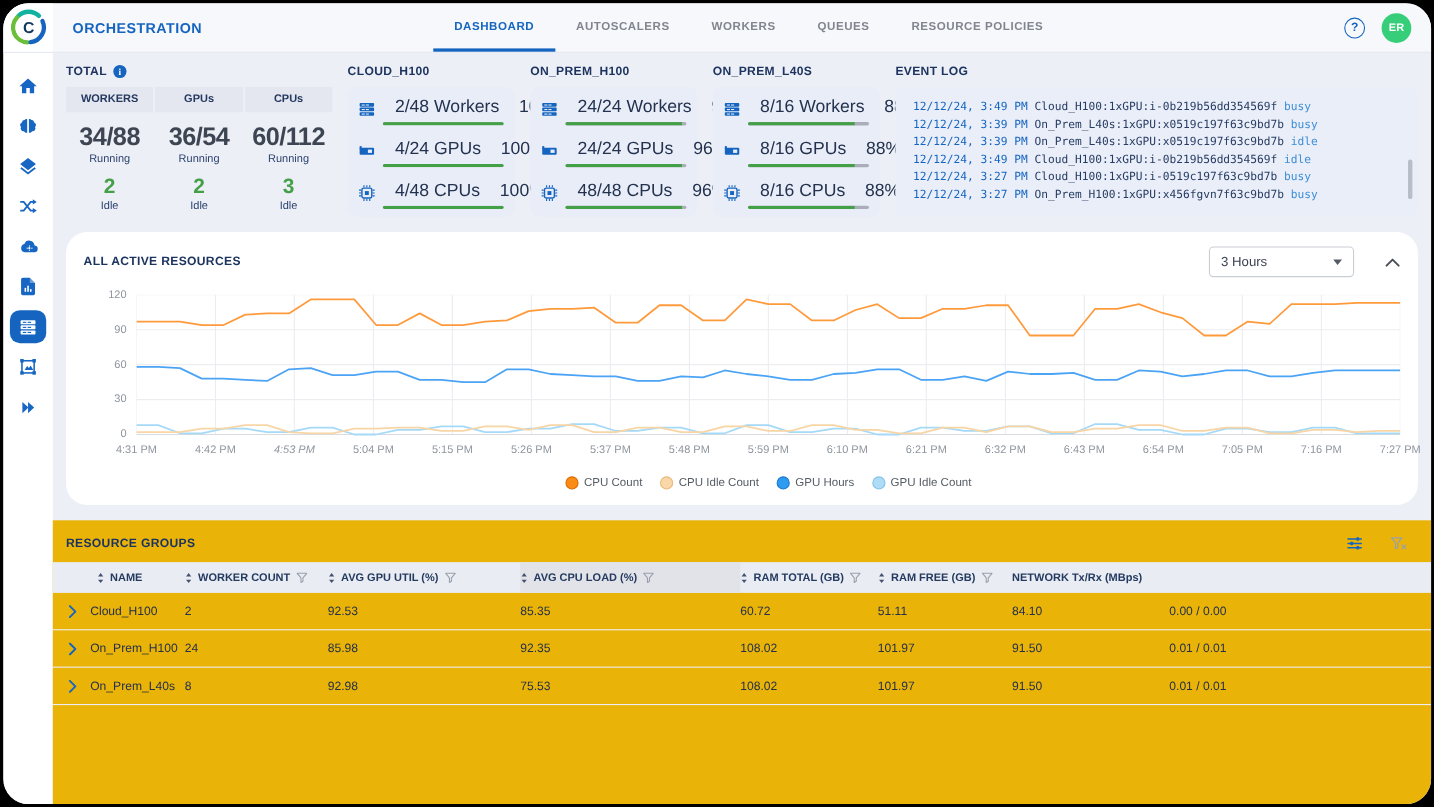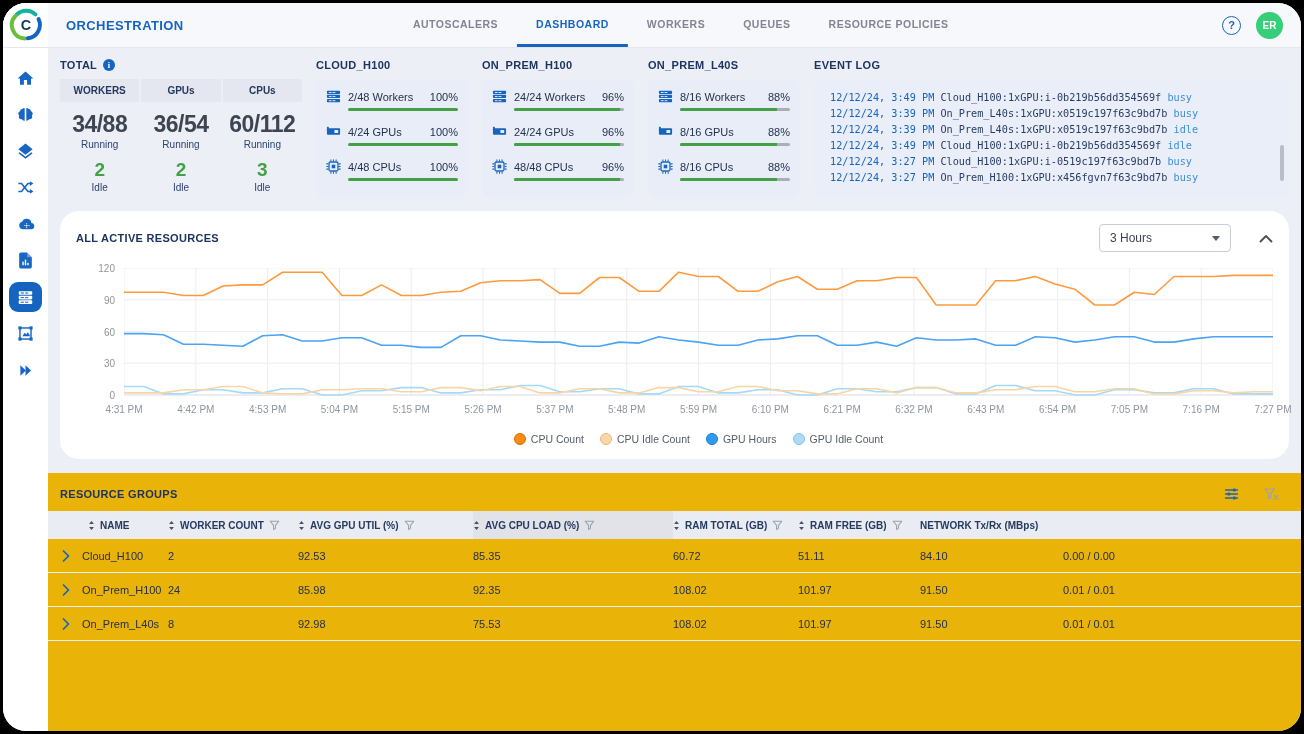--- a/index.html
+++ b/index.html
@@ -39,21 +39,21 @@
   .total{width:242px;flex:none;}
   .total-grid{display:grid;grid-template-columns:1fr 1fr 1fr;column-gap:2px;}
   .total-head{background:#e4e7f0;text-align:center;font-size:10px;font-weight:bold;color:#24395f;padding:6px 0;}
   .total-col{text-align:center;padding-top:9px;}
   .run-val{font-size:23px;font-weight:bold;color:#3e4552;letter-spacing:-.5px;}
   .small-label{font-size:10px;color:#2c4270;margin-top:1px;}
   .idle-val{font-size:19px;font-weight:bold;color:#43A047;margin-top:9px;}
   .cluster{width:152px;flex:none;}
   .cluster-card{background:#e9edf7;border-radius:8px;padding:10px 10px 12px;display:flex;flex-direction:column;
                 gap:13px;height:118px;box-sizing:border-box;}
-  .c-top{display:flex;align-items:center;gap:7px;font-size:11px;color:#22324f;}
+  .c-top{display:flex;align-items:flex-end;gap:18px;font-size:16px;color:#22324f;}
   .c-top svg{width:15px;height:15px;flex:none;}
   .c-label{flex:1;white-space:nowrap;}
   .c-pct{color:#22324f;}
   .c-bar{margin-left:22px;margin-top:4px;height:3px;background:#a9aeb9;border-radius:2px;overflow:hidden;}
   .c-bar-fill{height:100%;background:#43A047;}
   .eventlog{flex:1;min-width:0;}
   .event-panel{background:#e9eef8;border-radius:8px;padding:11px 16px;height:118px;box-sizing:border-box;
                position:relative;overflow:hidden;}
   .ev-line{font-family:"DejaVu Sans Mono",monospace;font-size:10.2px;line-height:16px;white-space:nowrap;}
   .ev-time{color:#1565C0;}
@@ -104,22 +104,22 @@
       <svg viewBox="0 0 40 40">
         <path d="M30.5 8.2A15 15 0 0 0 9.6 8.4" fill="none" stroke="#12b2a0" stroke-width="4.4" stroke-linecap="round"></path>
         <path d="M8.3 9.8A15 15 0 0 0 19 35" fill="none" stroke="#6abf3a" stroke-width="4.4" stroke-linecap="round"></path>
         <path d="M22 34.8A15 15 0 0 0 34 13.5" fill="none" stroke="#1565C0" stroke-width="4.4" stroke-linecap="round"></path>
         <circle cx="20" cy="20" r="10.5" fill="#fff"></circle>
         <text x="20" y="26" text-anchor="middle" font-size="16" font-weight="bold" fill="#12385e" font-family="Liberation Sans, sans-serif">C</text>
       </svg>
     </div>
     <div class="app-title">ORCHESTRATION</div>
     <nav class="tabs" id="tabs">
+        <div class="tab active">DASHBOARD</div>
         <div class="tab">AUTOSCALERS</div>
-        <div class="tab active">DASHBOARD</div>
         <div class="tab">WORKERS</div>
         <div class="tab">QUEUES</div>
         <div class="tab">RESOURCE POLICIES</div>
       </nav>
     <div class="topbar-right">
       <div class="help-btn">?</div>
       <div class="avatar">ER</div>
     </div>
   </header>
 
@@ -500,21 +500,21 @@
                 <polyline points="0.0,118.5 20.1,118.5 40.1,125.9 60.2,125.9 80.3,121.7 100.3,121.7 120.4,124.9 140.5,124.9 160.6,120.7 180.6,120.7 200.7,127.0 220.8,127.0 240.8,122.8 260.9,122.8 281.0,119.6 301.0,119.6 321.1,124.9 341.2,124.9 361.2,121.7 381.3,121.7 401.4,117.5 421.4,117.5 441.5,123.8 461.6,123.8 481.7,120.7 501.7,120.7 521.8,125.9 541.9,125.9 561.9,118.5 582.0,118.5 602.1,124.9 622.1,124.9 642.2,121.7 662.3,121.7 682.3,127.0 702.4,127.0 722.5,120.7 742.6,120.7 762.6,123.8 782.7,123.8 802.8,119.6 822.8,119.6 842.9,125.9 863.0,125.9 883.0,117.5 903.1,117.5 923.2,122.8 943.2,122.8 963.3,127.0 983.4,127.0 1003.4,121.7 1023.5,121.7 1043.6,124.9 1063.7,124.9 1083.7,120.7 1103.8,120.7 1123.9,125.9 1143.9,125.9 1164.0,125.9" fill="none" stroke="#A5D9F8" stroke-width="1.6" stroke-linejoin="round"></polyline>
                 <polyline points="0.0,124.9 20.1,124.9 40.1,124.9 60.2,121.7 80.3,121.7 100.3,118.5 120.4,118.5 140.5,124.9 160.6,125.9 180.6,125.9 200.7,121.7 220.8,121.7 240.8,120.7 260.9,120.7 281.0,123.8 301.0,123.8 321.1,119.6 341.2,119.6 361.2,122.8 381.3,118.5 401.4,118.5 421.4,124.9 441.5,124.9 461.6,120.7 481.7,120.7 501.7,124.9 521.8,124.9 541.9,119.6 561.9,119.6 582.0,123.8 602.1,123.8 622.1,118.5 642.2,118.5 662.3,122.8 682.3,122.8 702.4,125.9 722.5,125.9 742.6,120.7 762.6,120.7 782.7,124.9 802.8,119.6 822.8,119.6 842.9,124.9 863.0,124.9 883.0,121.7 903.1,121.7 923.2,118.5 943.2,118.5 963.3,123.8 983.4,123.8 1003.4,120.7 1023.5,120.7 1043.6,125.9 1063.7,125.9 1083.7,122.8 1103.8,122.8 1123.9,124.9 1143.9,123.8 1164.0,123.8" fill="none" stroke="#F8D5A5" stroke-width="1.6" stroke-linejoin="round"></polyline>
                 <polyline points="0.0,65.6 20.1,65.6 40.1,66.7 60.2,76.2 80.3,76.2 100.3,77.3 120.4,78.3 140.5,67.7 160.6,66.7 180.6,73.0 200.7,73.0 220.8,69.8 240.8,69.8 260.9,77.3 281.0,77.3 301.0,79.4 321.1,79.4 341.2,67.7 361.2,67.7 381.3,72.0 401.4,73.0 421.4,74.1 441.5,74.1 461.6,78.3 481.7,78.3 501.7,74.1 521.8,75.1 541.9,68.8 561.9,72.0 582.0,74.1 602.1,77.3 622.1,77.3 642.2,72.0 662.3,70.9 682.3,67.7 702.4,67.7 722.5,77.3 742.6,77.3 762.6,74.1 782.7,78.3 802.8,69.8 822.8,72.0 842.9,72.0 863.0,70.9 883.0,77.3 903.1,77.3 923.2,68.8 943.2,69.8 963.3,74.1 983.4,72.0 1003.4,68.8 1023.5,68.8 1043.6,74.1 1063.7,74.1 1083.7,70.9 1103.8,68.8 1123.9,68.8 1143.9,68.8 1164.0,68.8" fill="none" stroke="#4BA3F5" stroke-width="1.6" stroke-linejoin="round"></polyline>
                 <polyline points="0.0,24.3 20.1,24.3 40.1,24.3 60.2,27.5 80.3,27.5 100.3,18.0 120.4,16.9 140.5,16.9 160.6,4.2 180.6,4.2 200.7,4.2 220.8,27.5 240.8,27.5 260.9,16.9 281.0,27.5 301.0,27.5 321.1,24.3 341.2,23.3 361.2,14.8 381.3,12.7 401.4,12.7 421.4,11.6 441.5,25.4 461.6,25.4 481.7,9.5 501.7,9.5 521.8,23.3 541.9,23.3 561.9,4.2 582.0,8.5 602.1,8.5 622.1,23.3 642.2,23.3 662.3,13.8 682.3,8.5 702.4,21.2 722.5,21.2 742.6,12.7 762.6,12.7 782.7,9.5 802.8,9.5 822.8,37.0 842.9,37.0 863.0,37.0 883.0,12.7 903.1,12.7 923.2,8.5 943.2,15.9 963.3,21.2 983.4,37.0 1003.4,37.0 1023.5,24.3 1043.6,26.5 1063.7,8.5 1083.7,8.5 1103.8,8.5 1123.9,7.4 1143.9,7.4 1164.0,7.4" fill="none" stroke="#FF9A3C" stroke-width="1.6" stroke-linejoin="round"></polyline>
               </svg>
             </div>
         </div>
         <div class="x-axis" id="x-axis">
             <span style="left: 0%;">4:31 PM</span>
             <span style="left: 6.25%;">4:42 PM</span>
-            <span style="left: 12.5%;">4:53 PM</span>
+            <span style="left: 12.5%; font-style: italic;">4:53 PM</span>
             <span style="left: 18.75%;">5:04 PM</span>
             <span style="left: 25%;">5:15 PM</span>
             <span style="left: 31.25%;">5:26 PM</span>
             <span style="left: 37.5%;">5:37 PM</span>
             <span style="left: 43.75%;">5:48 PM</span>
             <span style="left: 50%;">5:59 PM</span>
             <span style="left: 56.25%;">6:10 PM</span>
             <span style="left: 62.5%;">6:21 PM</span>
             <span style="left: 68.75%;">6:32 PM</span>
             <span style="left: 75%;">6:43 PM</span>

